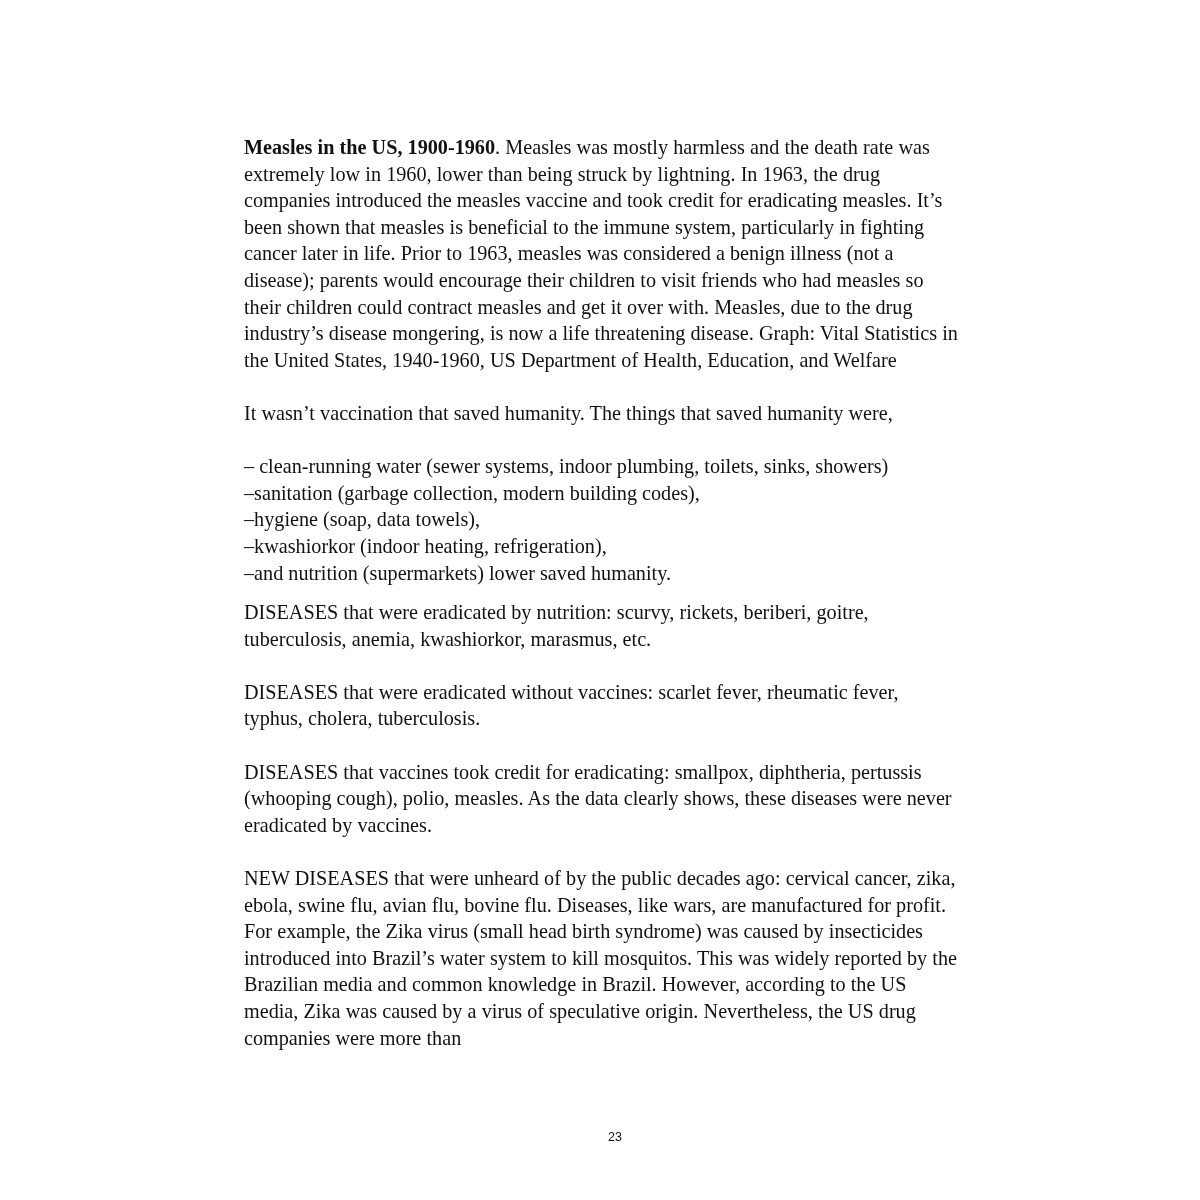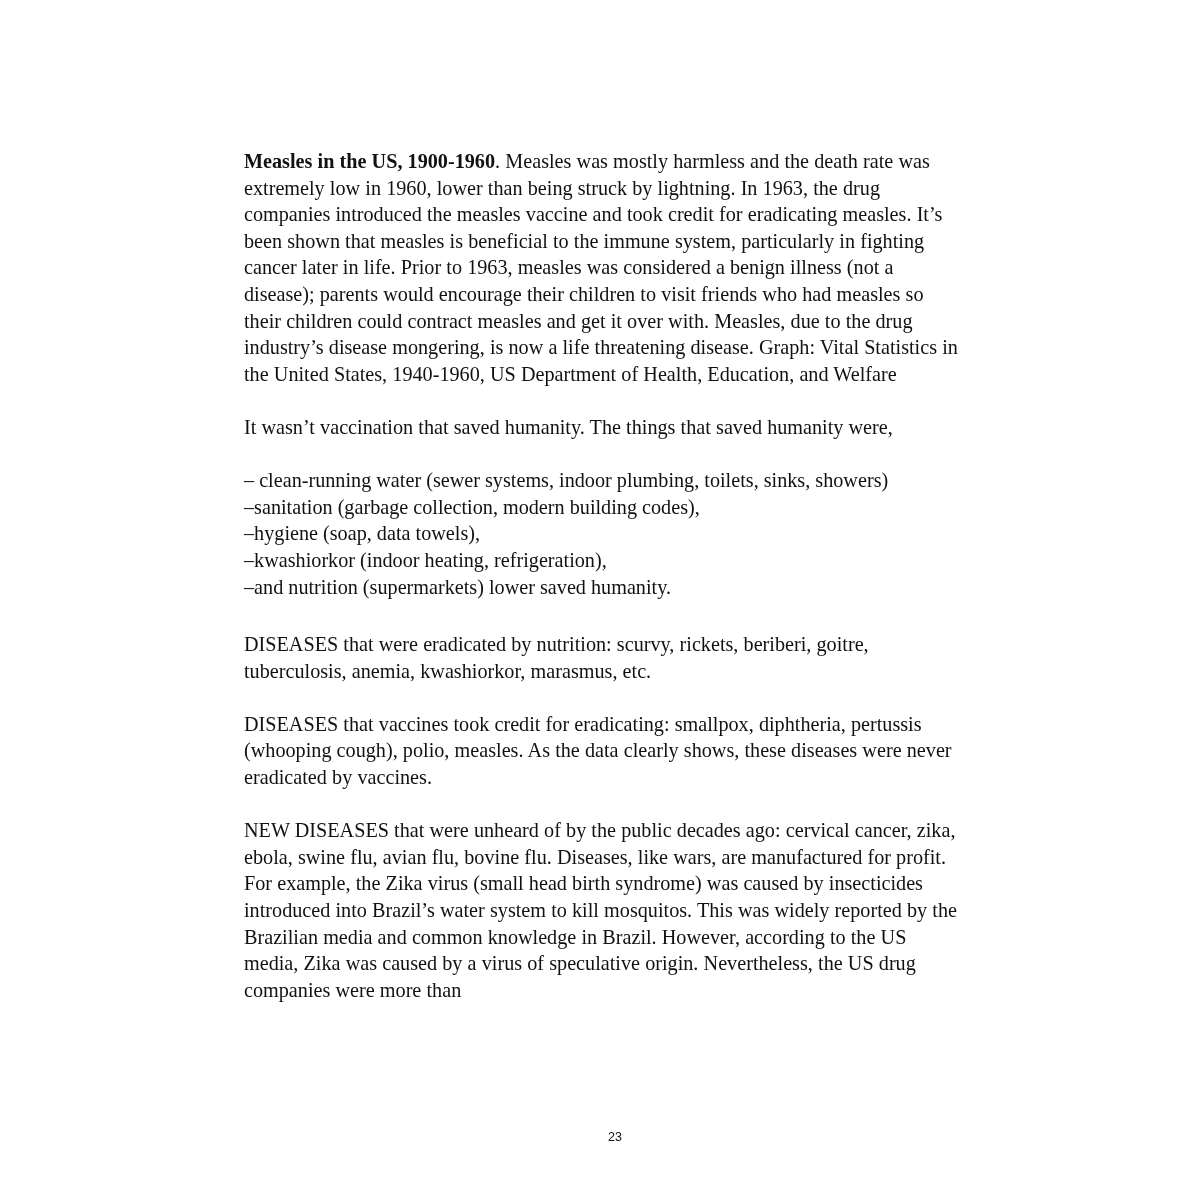--- a/index.html
+++ b/index.html
@@ -23,21 +23,21 @@
     left: 0;
     top: 0;
     width: 1200px;
     height: 1200px;
     background: #ffffff;
   }
 
   #content {
     position: absolute;
     left: 244px;
-    top: 148px;
+    top: 134px;
     width: 716px;
   }
 
   .para {
     font-size: 20.2px;
     line-height: 26.6px;
     text-align: left;
     margin: 0 0 26.6px 0;
     letter-spacing: 0.0px;
     word-spacing: 0.1px;
@@ -45,21 +45,21 @@
   }
   .para:last-child { margin-bottom: 12px; }
 
   .para b, .lead {
     font-weight: bold;
   }
 
   .list-block {
     font-size: 20.2px;
     line-height: 26.6px;
-    margin: 0 0 31px 0;
+    margin: 0 0 13px 0;
     color: #111111;
   }
   .list-line {
     white-space: pre;
     font-size: 20.2px;
     line-height: 26.6px;
   }
 
   #page-number {
     position: absolute;
@@ -88,20 +88,21 @@
     <div class="list-block">
       <div class="list-line">– clean-running water (sewer systems, indoor plumbing, toilets, sinks, showers)</div>
       <div class="list-line">–sanitation (garbage collection, modern building codes),</div>
       <div class="list-line">–hygiene (soap, data towels),</div>
       <div class="list-line">–kwashiorkor (indoor heating, refrigeration),</div>
       <div class="list-line">–and nutrition (supermarkets) lower saved humanity.</div>
     </div>
 
     <p class="para">DISEASES that were eradicated by nutrition: scurvy, rickets, beriberi, goitre, tuberculosis, anemia, kwashiorkor, marasmus, etc.</p>
 
+    <p class="para">DISEASES that were eradicated without vaccines: scarlet fever, rheumatic fever, typhus, cholera, tuberculosis.</p>
 
     <p class="para">DISEASES that vaccines took credit for eradicating: smallpox, diphtheria, pertussis (whooping cough), polio, measles. As the data clearly shows, these diseases were never eradicated by vaccines.</p>
 
     <p class="para">NEW DISEASES that were unheard of by the public decades ago: cervical cancer, zika, ebola, swine flu, avian flu, bovine flu. Diseases, like wars, are manufactured for profit. For example, the Zika virus (small head birth syndrome) was caused by insecticides introduced into Brazil’s water system to kill mosquitos. This was widely reported by the Brazilian media and common knowledge in Brazil. However, according to the US media, Zika was caused by a virus of speculative origin. Nevertheless, the US drug companies were more than</p>
 
   </div>
 
   <div id="page-number">23</div>
 
 </div>

